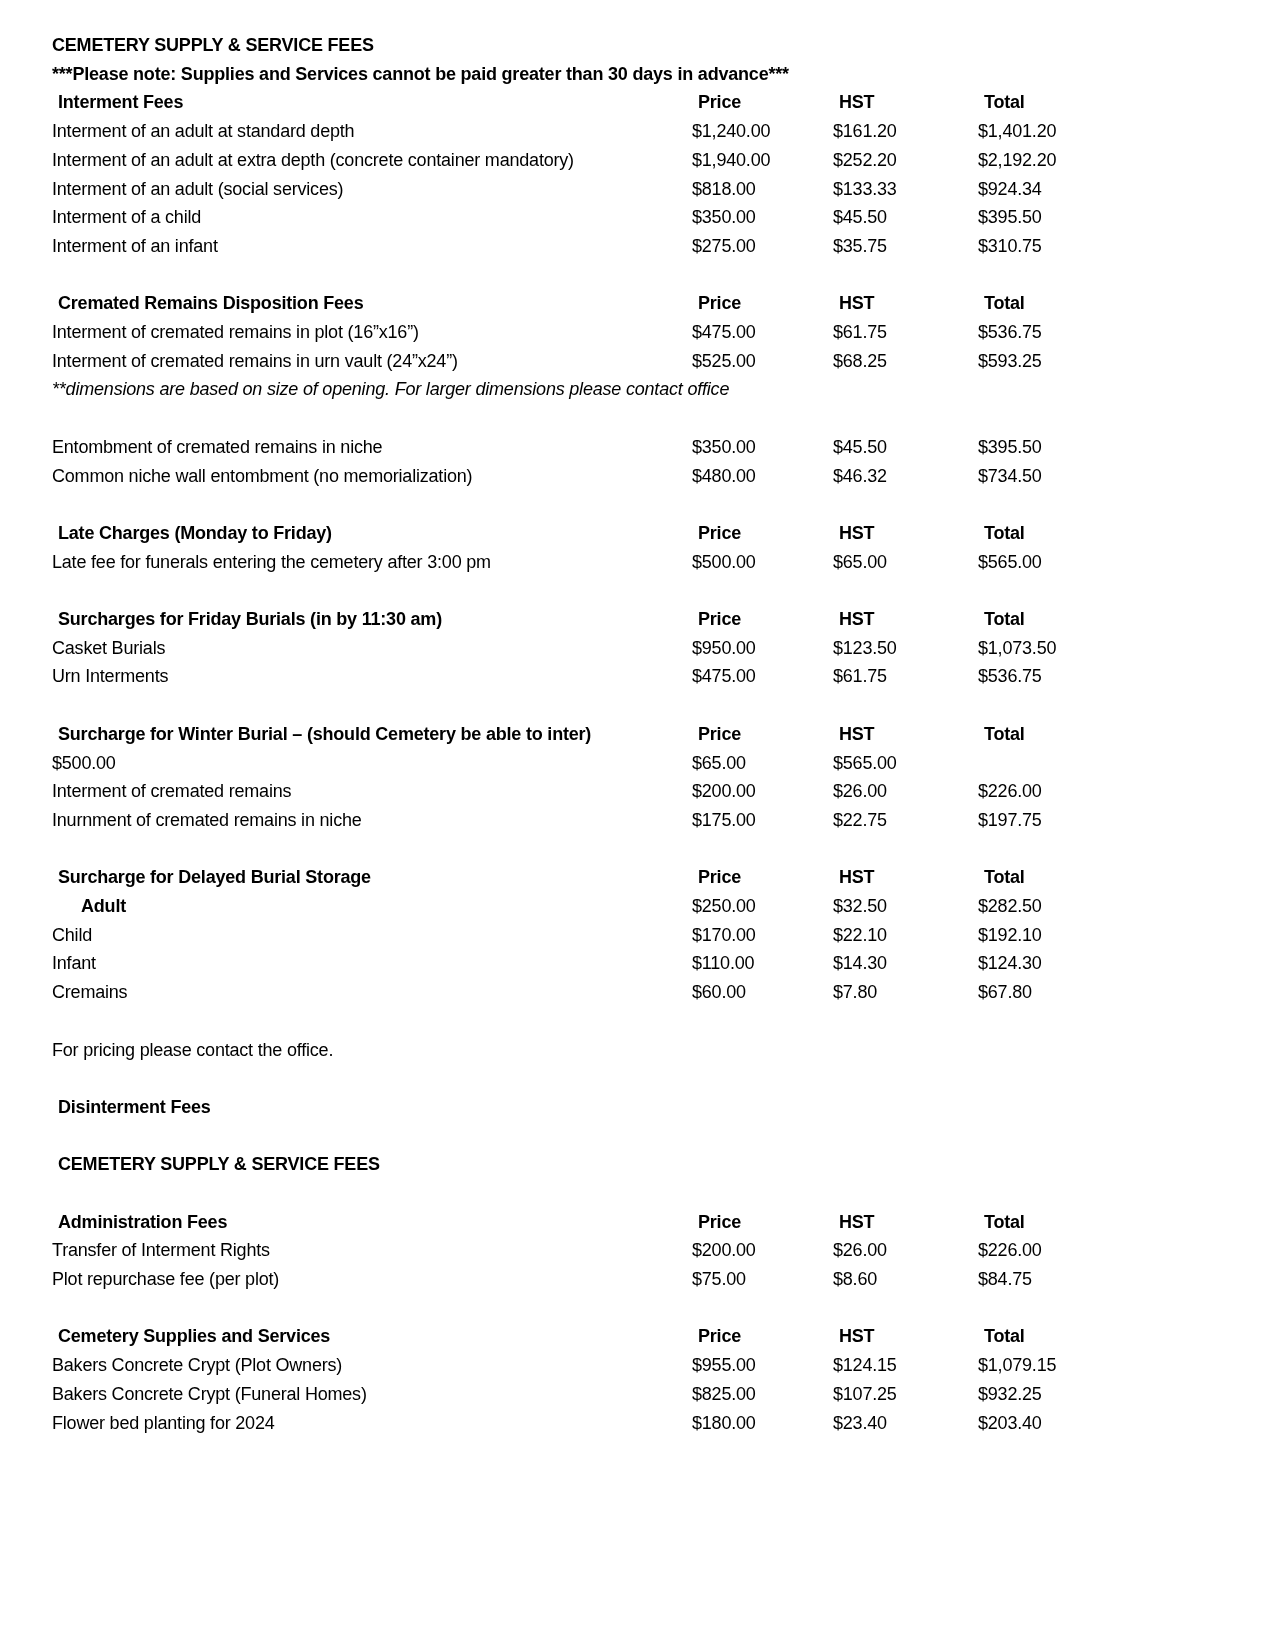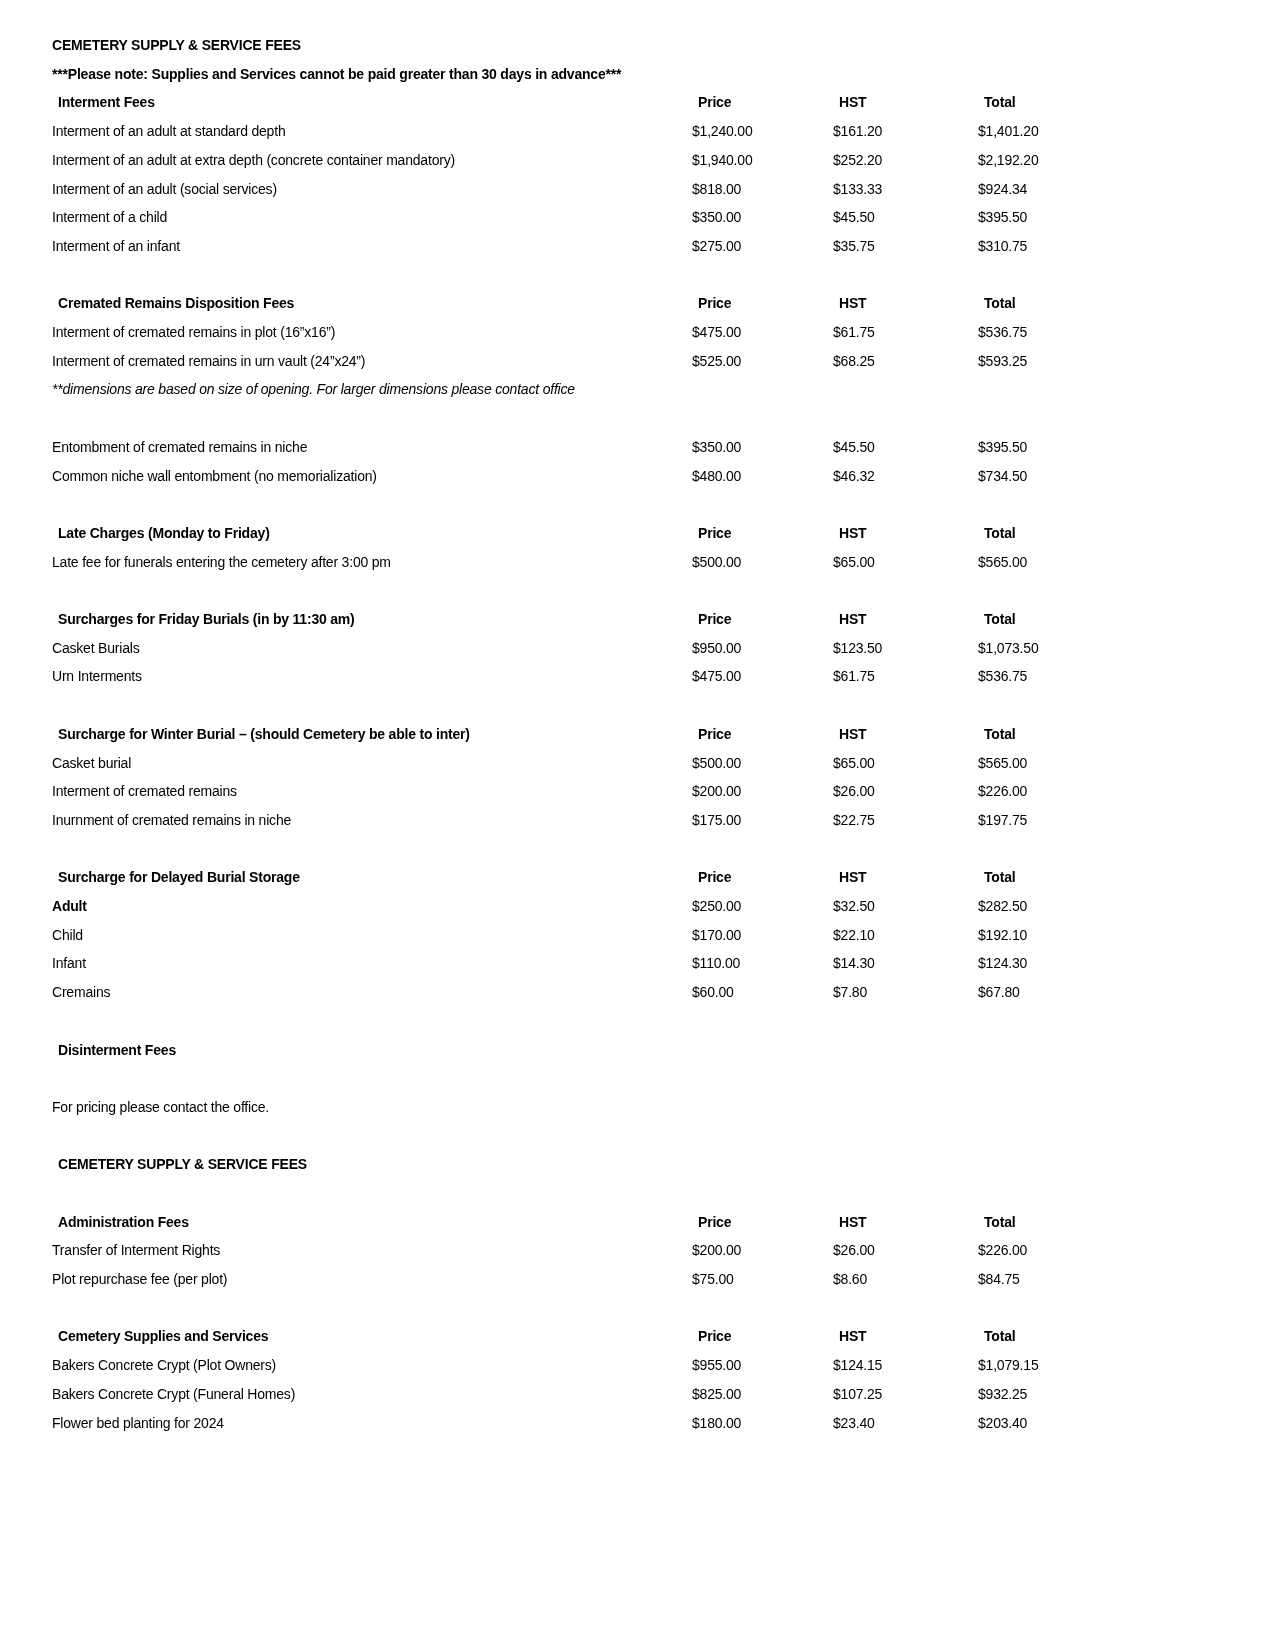--- a/index.html
+++ b/index.html
@@ -6,32 +6,32 @@
   html, body { background: #ffffff; }
   body {
     width: 1275px;
     height: 1650px;
     font-family: "Liberation Sans", sans-serif;
     color: #000000;
     overflow: hidden;
   }
   .page { padding: 31px 60px 0 52px; }
   .line, .grid, .para, .note {
-    font-size: 14px;
+    font-size: 18px;
     line-height: 28.7px;
     letter-spacing: -0.2px;
   }
   .title, .notice { font-weight: 700; }
   .grid {
     display: grid;
     grid-template-columns: 640px 141px 145px 1fr;
   }
   .cell { white-space: nowrap; }
   .heading, .colhead { font-weight: 700; margin-left: 6px; }
-  .b { font-weight: 700; }
+  .b { font-weight: 700; margin-left: 29px; }
   .note { font-style: italic; }
   .block:not(:first-child) { margin-top: 28.7px; } 
 </style>
 </head>
 <body>
 
 <main class="page">
   <div class="line title">CEMETERY SUPPLY &amp; SERVICE FEES</div>
   <div class="line notice">***Please note:  Supplies and Services cannot be paid greater than 30 days in advance***</div>
   <div>
@@ -143,21 +143,20 @@
         </div>
       </section>
       <section class="block">
         <div class="grid">
           <div class="cell heading">Surcharge for Winter Burial – (should Cemetery be able to inter)</div>
           <div class="cell colhead">Price</div>
           <div class="cell colhead">HST</div>
           <div class="cell colhead">Total</div>
         </div>
         <div class="grid">
-          <div class="cell">Casket burial</div>
           <div class="cell">$500.00</div>
           <div class="cell">$65.00</div>
           <div class="cell">$565.00</div>
         </div>
         <div class="grid">
           <div class="cell">Interment of cremated remains</div>
           <div class="cell">$200.00</div>
           <div class="cell">$26.00</div>
           <div class="cell">$226.00</div>
         </div>
@@ -194,26 +193,26 @@
           <div class="cell">$124.30</div>
         </div>
         <div class="grid">
           <div class="cell">Cremains</div>
           <div class="cell">$60.00</div>
           <div class="cell">$7.80</div>
           <div class="cell">$67.80</div>
         </div>
       </section>
       <section class="block">
+        <p class="para">For pricing please contact the office.</p>
+      </section>
+      <section class="block">
         <div class="grid">
           <div class="cell heading">Disinterment Fees</div>
         </div>
-      </section>
-      <section class="block">
-        <p class="para">For pricing please contact the office.</p>
       </section>
       <section class="block">
         <div class="grid">
           <div class="cell heading">CEMETERY SUPPLY &amp; SERVICE FEES</div>
         </div>
       </section>
       <section class="block">
         <div class="grid">
           <div class="cell heading">Administration Fees</div>
           <div class="cell colhead">Price</div>

